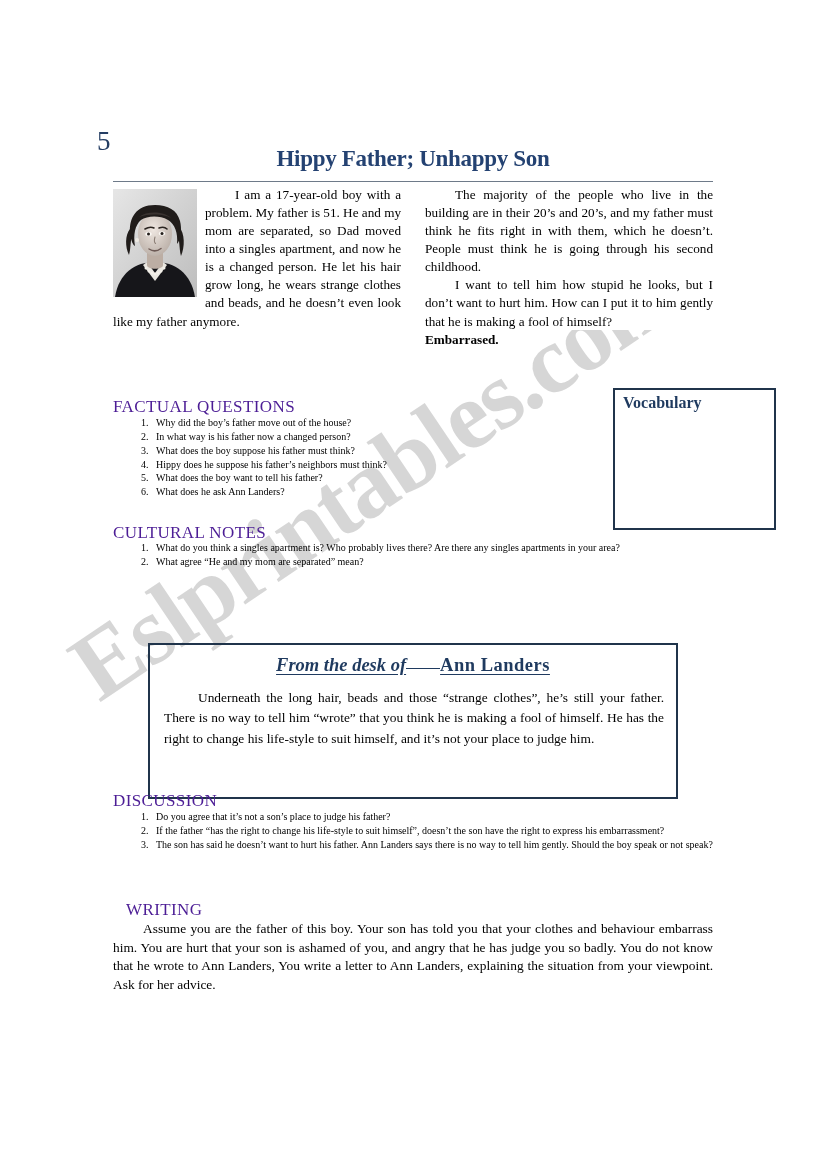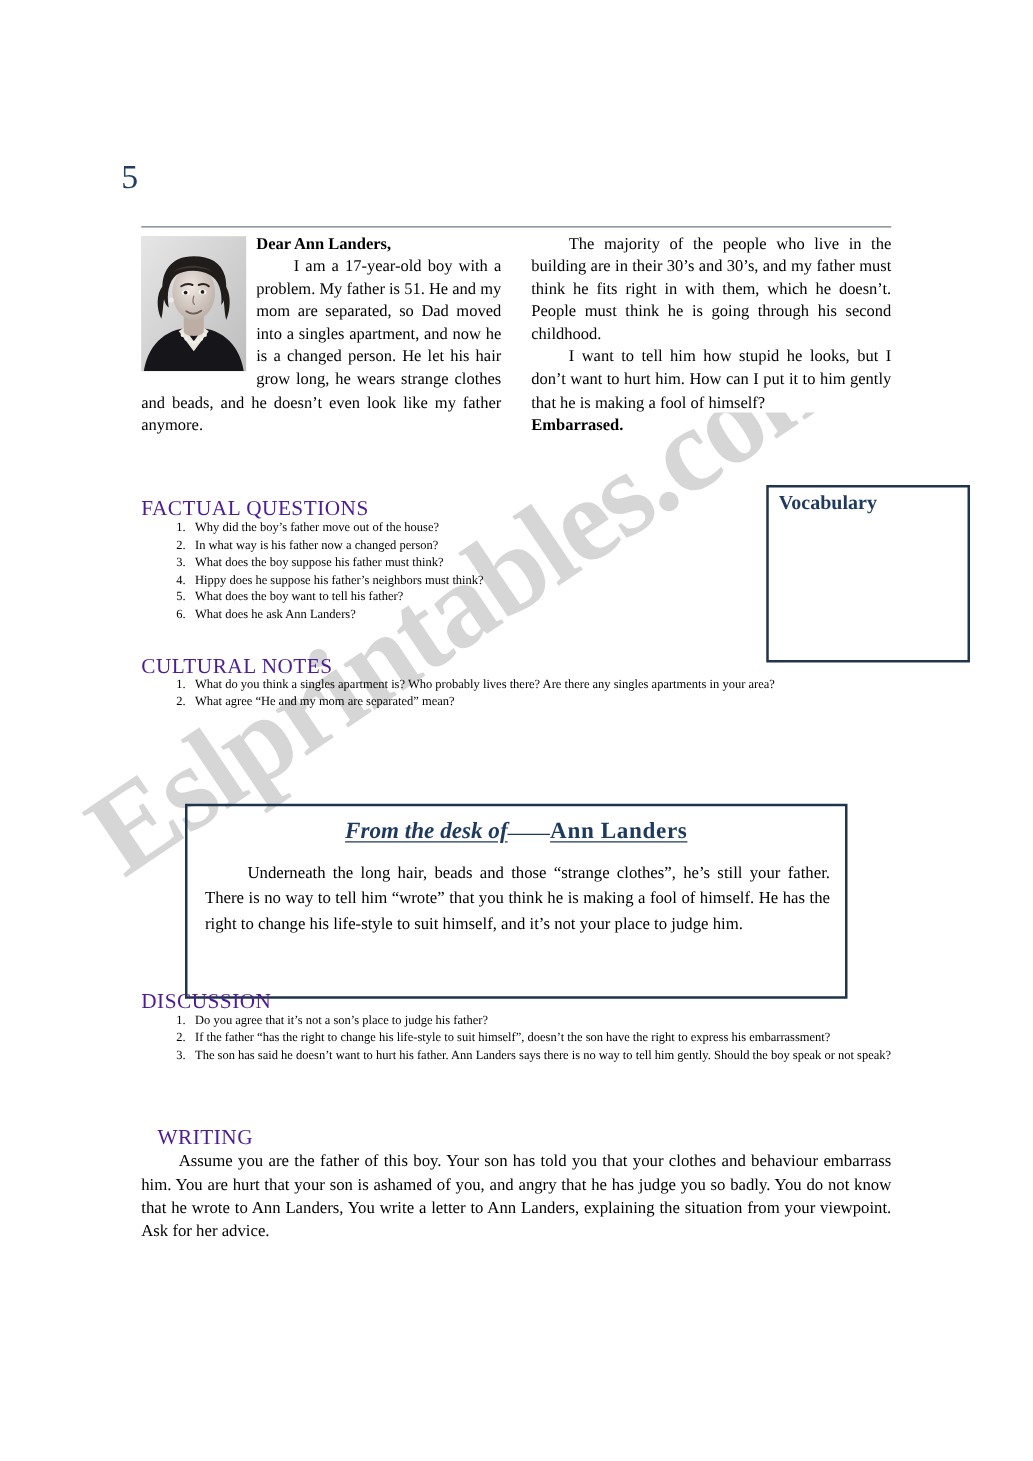--- a/index.html
+++ b/index.html
@@ -255,20 +255,21 @@
 
 <div class="page">
 
   <div class="watermark">
     <span>Eslprintables.com</span>
   </div>
 
   <div class="content">
 
     <div class="sheet-number">5</div>
+    <div class="doc-title">Hippy Father; Unhappy Son</div>
     <div class="rule"></div>
 
     <div class="letter">
 
       <div class="col col-left">
         <div class="portrait">
           <svg width="84" height="108" viewBox="0 0 84 108" aria-hidden="true">
             <defs>
               <linearGradient id="bgg" x1="0" y1="0" x2="1" y2="1">
                 <stop offset="0%" stop-color="#e6e6e6"></stop>
@@ -317,26 +318,25 @@
               <circle cx="49" cy="44.5" r="1.5" fill="#241f1c"></circle>
 
               <path d="M42 48 q-1.5 5 0.5 6.5" stroke="#8c7f76" stroke-width="1.1" fill="none" stroke-linecap="round"></path>
 
               <path d="M36 60 q6 4 12 -0.5" stroke="#6d5a55" stroke-width="1.5" fill="none" stroke-linecap="round"></path>
 
               <circle cx="24" cy="51" r="2" fill="#efebe4"></circle>
             </g>
           </svg>
         </div>
-        <p class="salutation">Dear Ann Landers,</p>
         <p class="indent">I am a 17-year-old boy with a problem. My father is 51. He and my mom are separated, so Dad moved into a singles apartment, and now he is a changed person. He let his hair grow long, he wears strange clothes and beads, and he doesn’t even look like my father anymore.</p>
       </div>
 
       <div class="col col-right">
-        <p class="indent">The majority of the people who live in the building are in their 30’s and 30’s, and my father must think he fits right in with them, which he doesn’t. People must think he is going through his second childhood.</p>
+        <p class="indent">The majority of the people who live in the building are in their 20’s and 20’s, and my father must think he fits right in with them, which he doesn’t. People must think he is going through his second childhood.</p>
         <p class="indent">I want to tell him how stupid he looks, but I don’t want to hurt him. How can I put it to him gently that he is making a fool of himself?</p>
         <p class="sign-off">Embarrased.</p>
       </div>
     </div>
 
     <div class="sect-head" style="left:113px; top:397px;">FACTUAL QUESTIONS</div>
     <ol class="qlist" style="left:113px; top:416px; width:560px;">
       <li>Why did the boy’s father move out of the house?</li>
       <li>In what way is his father now a changed person?</li>
       <li>What does the boy suppose his father must think?</li>

